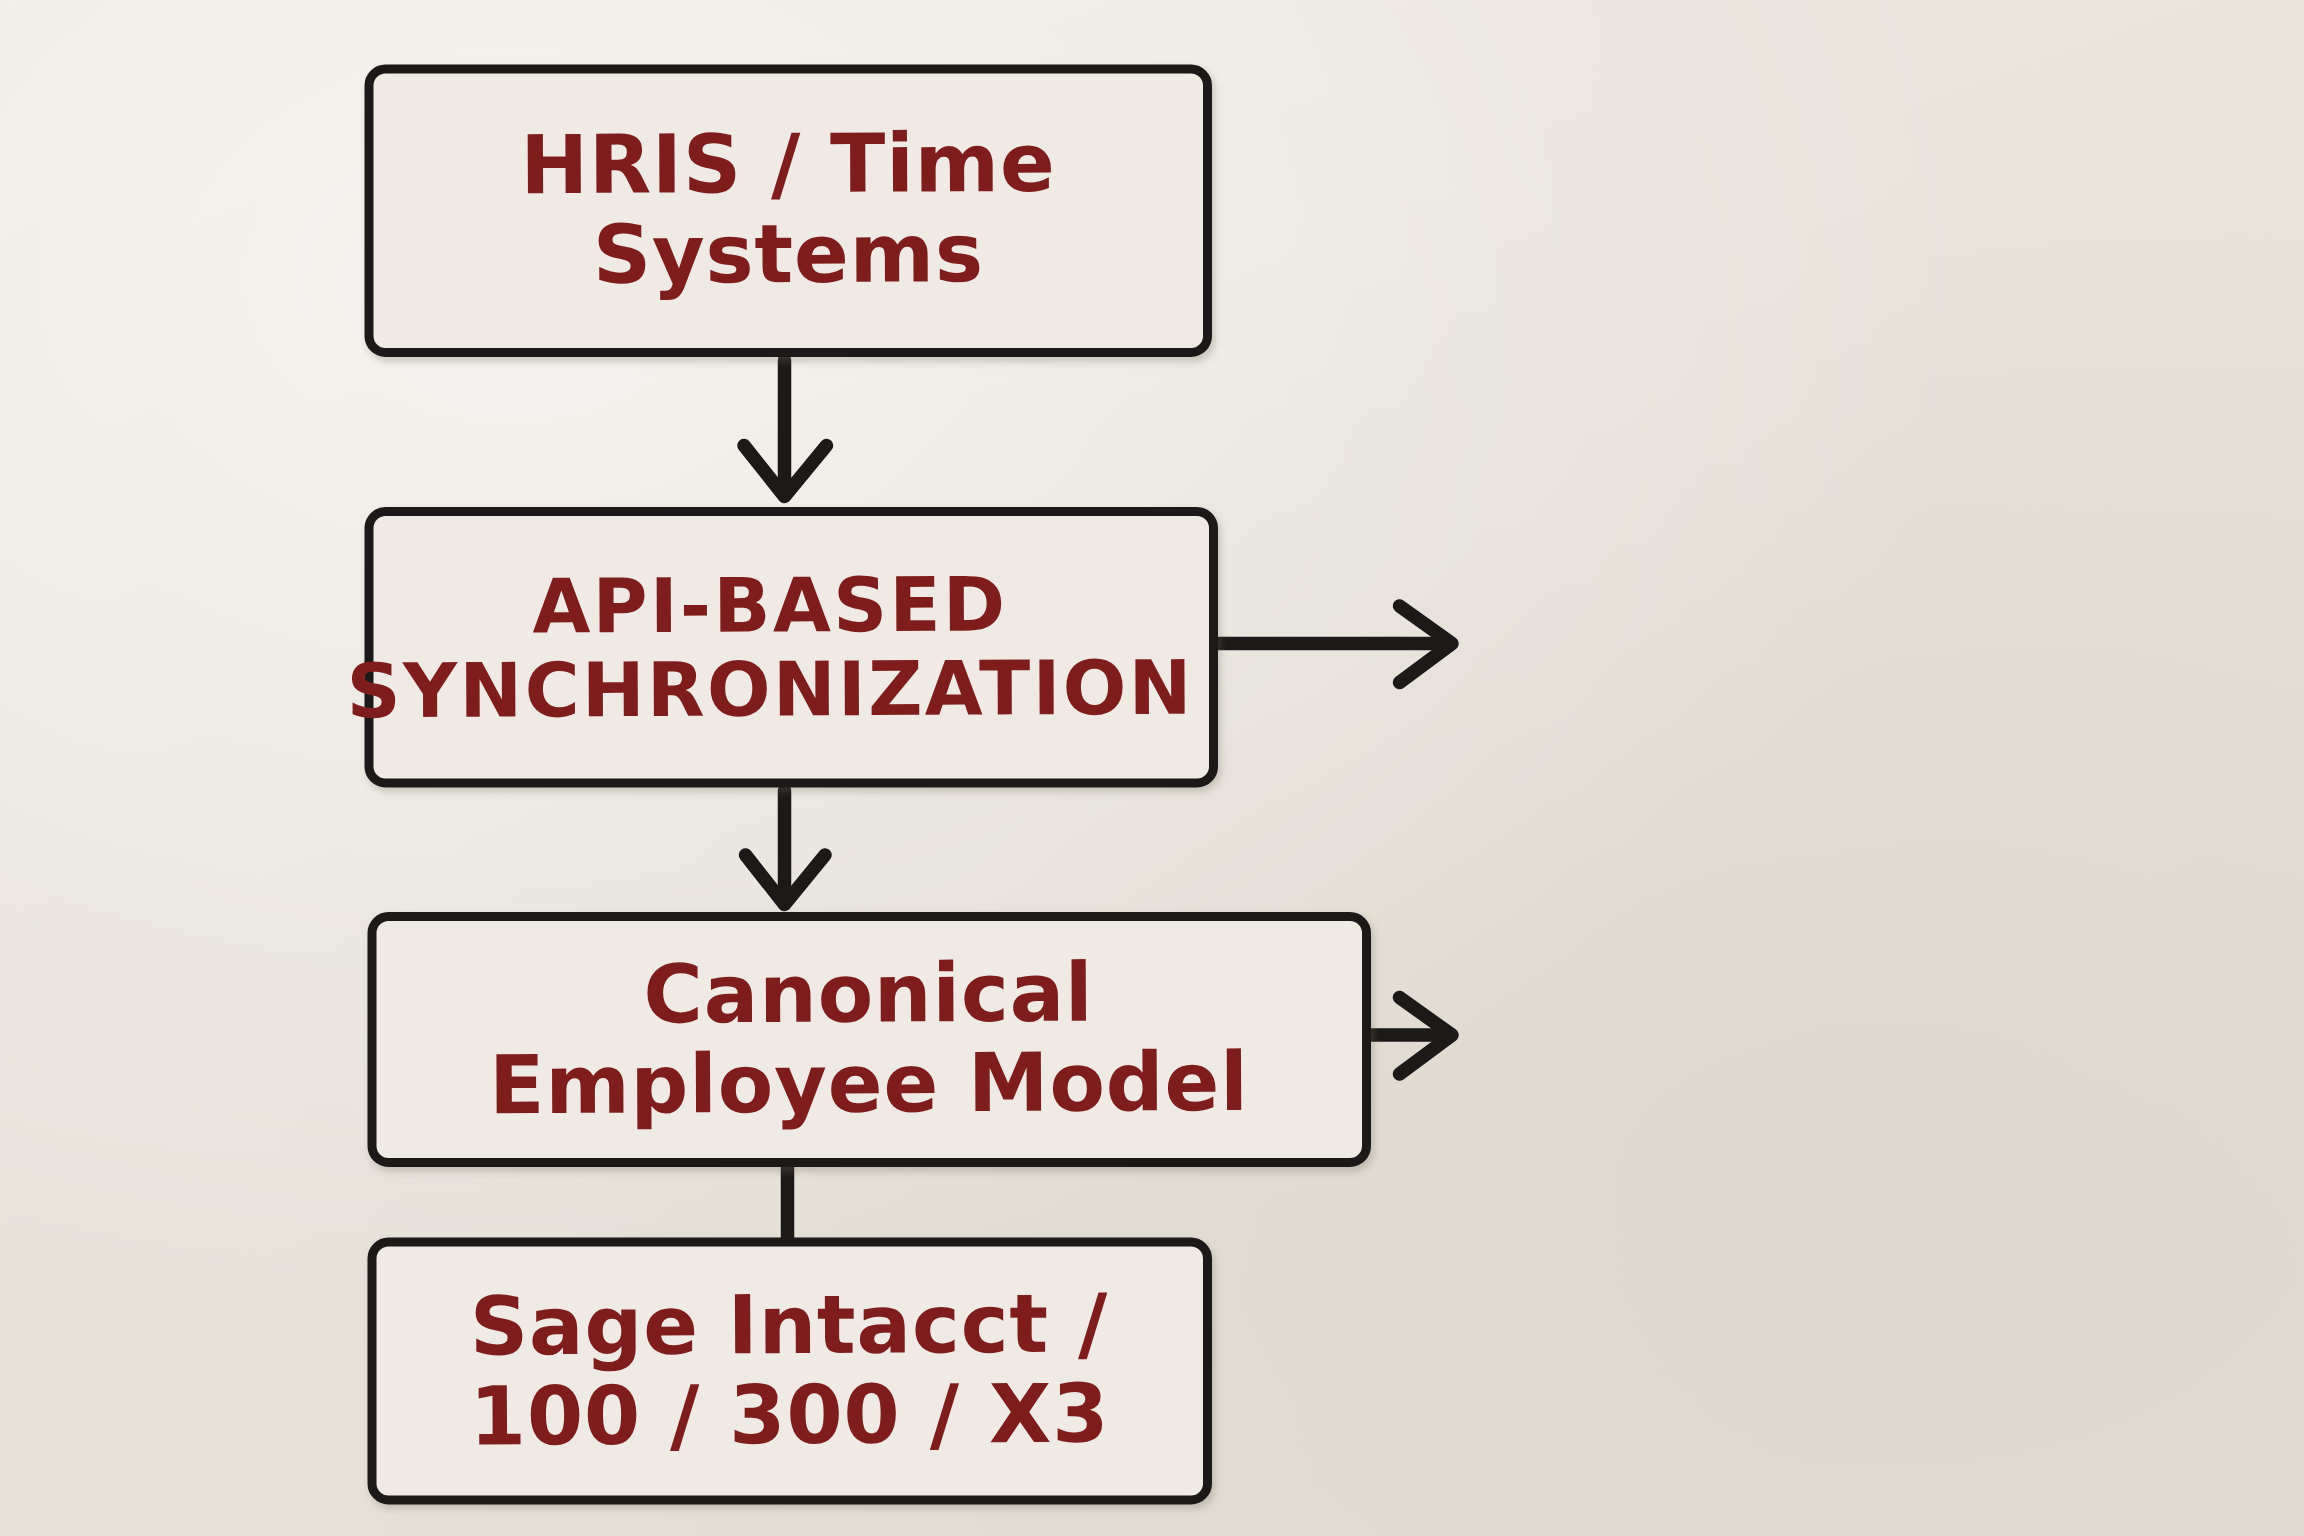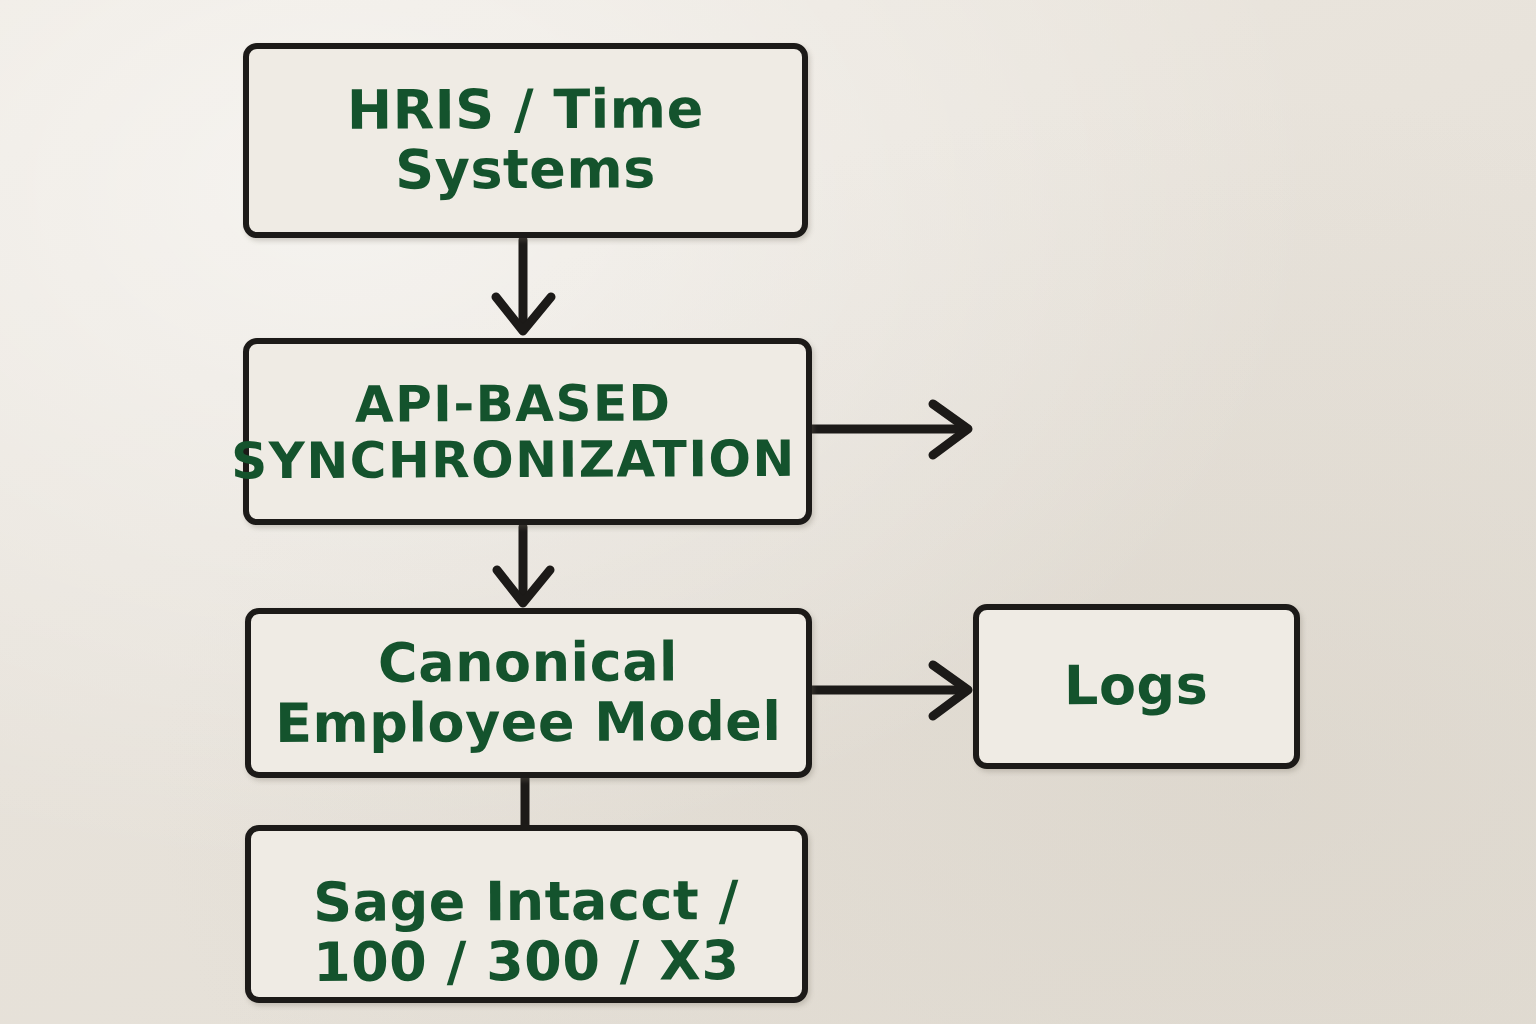--- a/index.html
+++ b/index.html
@@ -33,21 +33,21 @@
   .node {
     position: absolute;
     box-sizing: border-box;
     background: #efebe4;
     border: 6px solid #1c1a18;
     border-radius: 14px;
     display: flex;
     align-items: center;
     justify-content: center;
     text-align: center;
-    color: #14532d;
+    color: #7f1d1d;
     box-shadow: 2px 3px 5px rgba(120,113,100,0.30);
     padding: 4px 10px;
   }
   .node .label {
     display: block;
     line-height: 1.12;
     letter-spacing: 0.5px;
     font-weight: 600;
     white-space: pre-line;
     transform: rotate(-0.25deg);
@@ -57,22 +57,22 @@
   .node.caps .label {
     font-size: 50px;
     font-weight: 700;
     letter-spacing: 1.5px;
   }
   .node.side .label { font-size: 54px; }
 
   
   #node-hris        { left: 243px; top: 43px;  width: 565px; height: 195px; }
   #node-api         { left: 243px; top: 338px; width: 569px; height: 187px; justify-content: flex-end; }
-  #node-canonical   { left: 245px; top: 608px; width: 567px; height: 170px; }
-  #node-sage        { left: 245px; top: 825px; width: 563px; height: 178px; align-items: flex-end; }
+  #node-canonical   { left: 245px; top: 608px; width: 669px; height: 170px; }
+  #node-sage        { left: 245px; top: 825px; width: 563px; height: 178px; }
   #node-errorqueues { left: 973px; top: 336px; width: 325px; height: 186px; }
   #node-logs        { left: 973px; top: 604px; width: 327px; height: 165px; }
 
   .edge-layer {
     position: absolute;
     inset: 0;
     pointer-events: none;
   }
   .edge-layer svg { display: block; }
 </style>
@@ -129,17 +129,14 @@
     <span class="label">Canonical
 Employee Model</span>
   </div>
 
   <div class="node primary" id="node-sage">
     <span class="label">Sage Intacct /
 100 / 300 / X3</span>
   </div>
 
 
-  <div class="node side" id="node-logs">
-    <span class="label">Logs</span>
-  </div>
 
 </div>
 
 </body></html>

